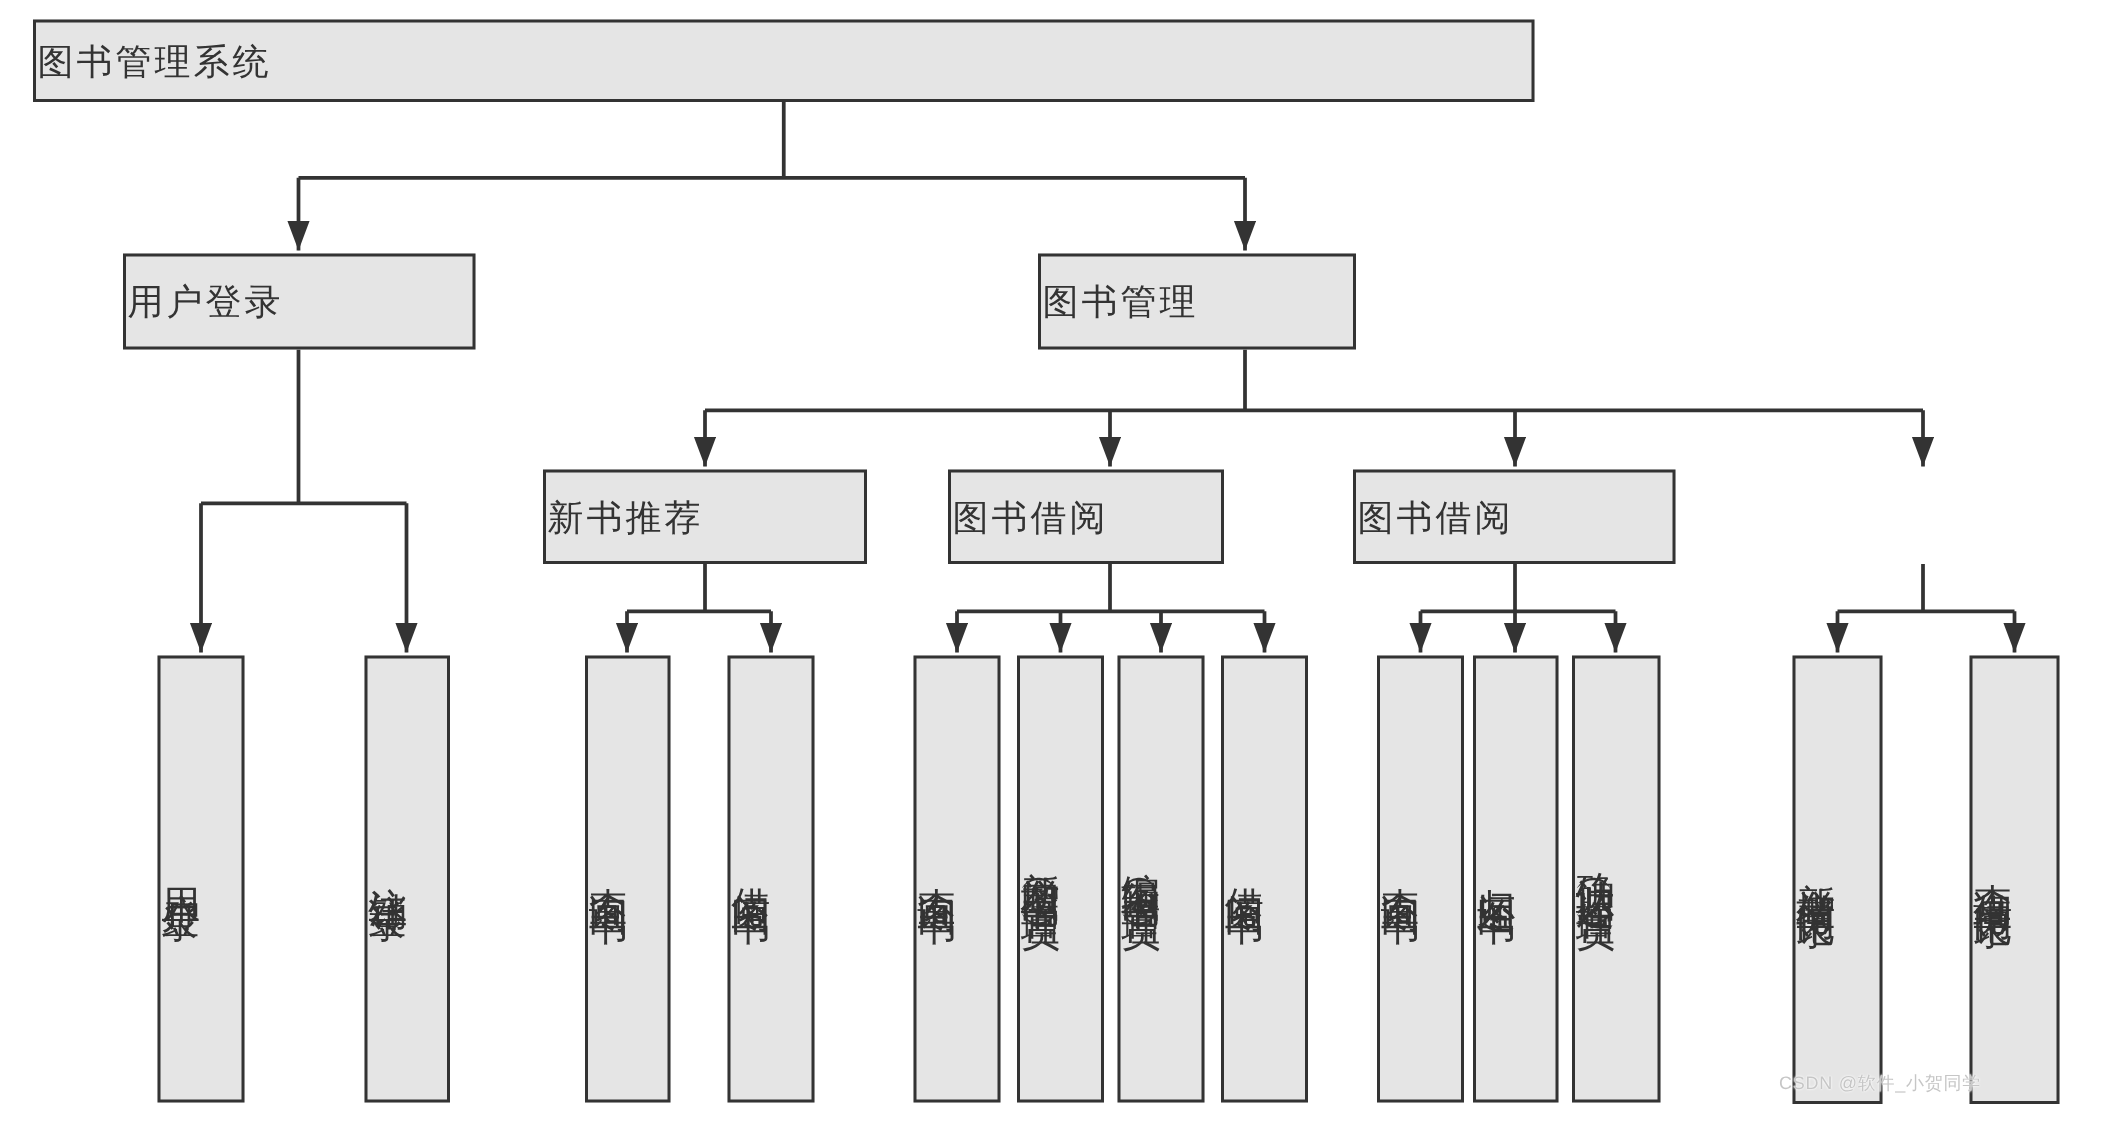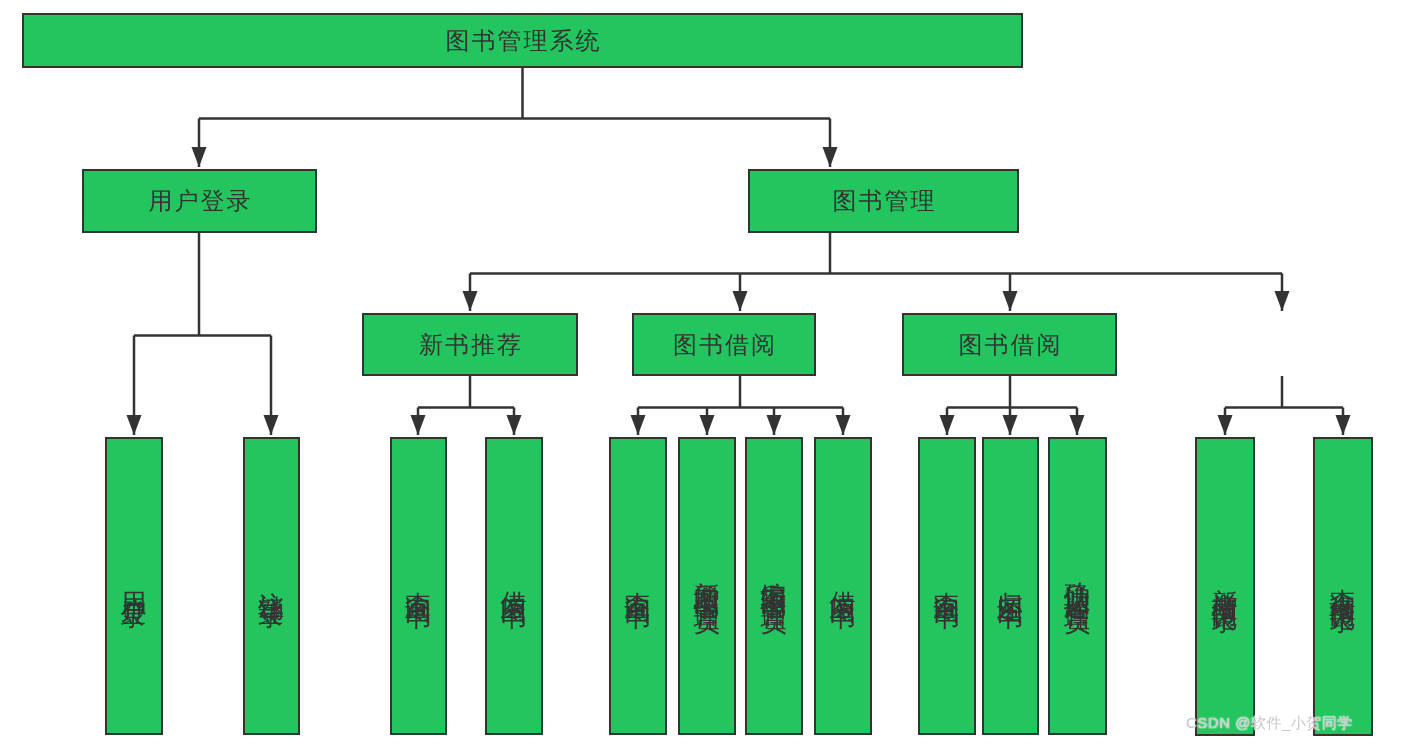--- a/index.html
+++ b/index.html
@@ -2,32 +2,32 @@
 <html><head>
 <meta charset="utf-8">
 <style>
   html,body{margin:0;padding:0;background:#ffffff;}
   .canvas{
     position:relative;width:1405px;height:747px;background:#ffffff;
     font-family:"Liberation Sans",sans-serif;overflow:hidden;color:#333333;
   }
   .wires{position:absolute;left:0;top:0;width:1405px;height:747px;}
   .box{
-    position:absolute;box-sizing:border-box;background:#22c55e;
-    border:2.5px solid #333333;display:flex;align-items:center;justify-content:center;
+    position:absolute;box-sizing:border-box;background:#e5e5e5;
+    border:2.5px solid #333333;display:flex;align-items:center;
   }
   .box.h{font-size:24px;letter-spacing:2px;}
   .box.h .lbl{white-space:nowrap;transform:translateX(1px);}
   .box.v{padding-bottom:14px;}
   .box.v .lbl{
     writing-mode:vertical-lr;text-orientation:mixed;
     font-size:26px;letter-spacing:4px;line-height:1.08;white-space:nowrap;
   }
   .watermark{
-    position:absolute;left:1186px;top:714px;font-size:15px;letter-spacing:0.5px;
+    position:absolute;left:1186px;top:714px;font-size:12px;letter-spacing:0.5px;
     color:#c6c6c6;text-shadow:0 0 2px #ffffff,0 0 1px #ffffff;white-space:nowrap;
   }
 </style>
 </head>
 <body>
 
 <div class="canvas">
 
   <svg class="wires" width="1405" height="747" viewBox="0 0 1405 747" xmlns="http://www.w3.org/2000/svg">
     <defs>
@@ -79,21 +79,21 @@
     </g>
   </svg>
 
   <div class="box h" style="left:22px;top:13px;width:1001px;height:55px">
     <span class="lbl">图书管理系统</span>
   </div>
 
   <div class="box h" style="left:82px;top:169px;width:235px;height:64px">
     <span class="lbl">用户登录</span>
   </div>
-  <div class="box h" style="left:748px;top:169px;width:271px;height:64px">
+  <div class="box h" style="left:692px;top:169px;width:212px;height:64px">
     <span class="lbl">图书管理</span>
   </div>
 
   <div class="box h" style="left:362px;top:313px;width:216px;height:63px">
     <span class="lbl">新书推荐</span>
   </div>
   <div class="box h" style="left:632px;top:313px;width:184px;height:63px">
     <span class="lbl">图书借阅</span>
   </div>
   <div class="box h" style="left:902px;top:313px;width:215px;height:63px">

